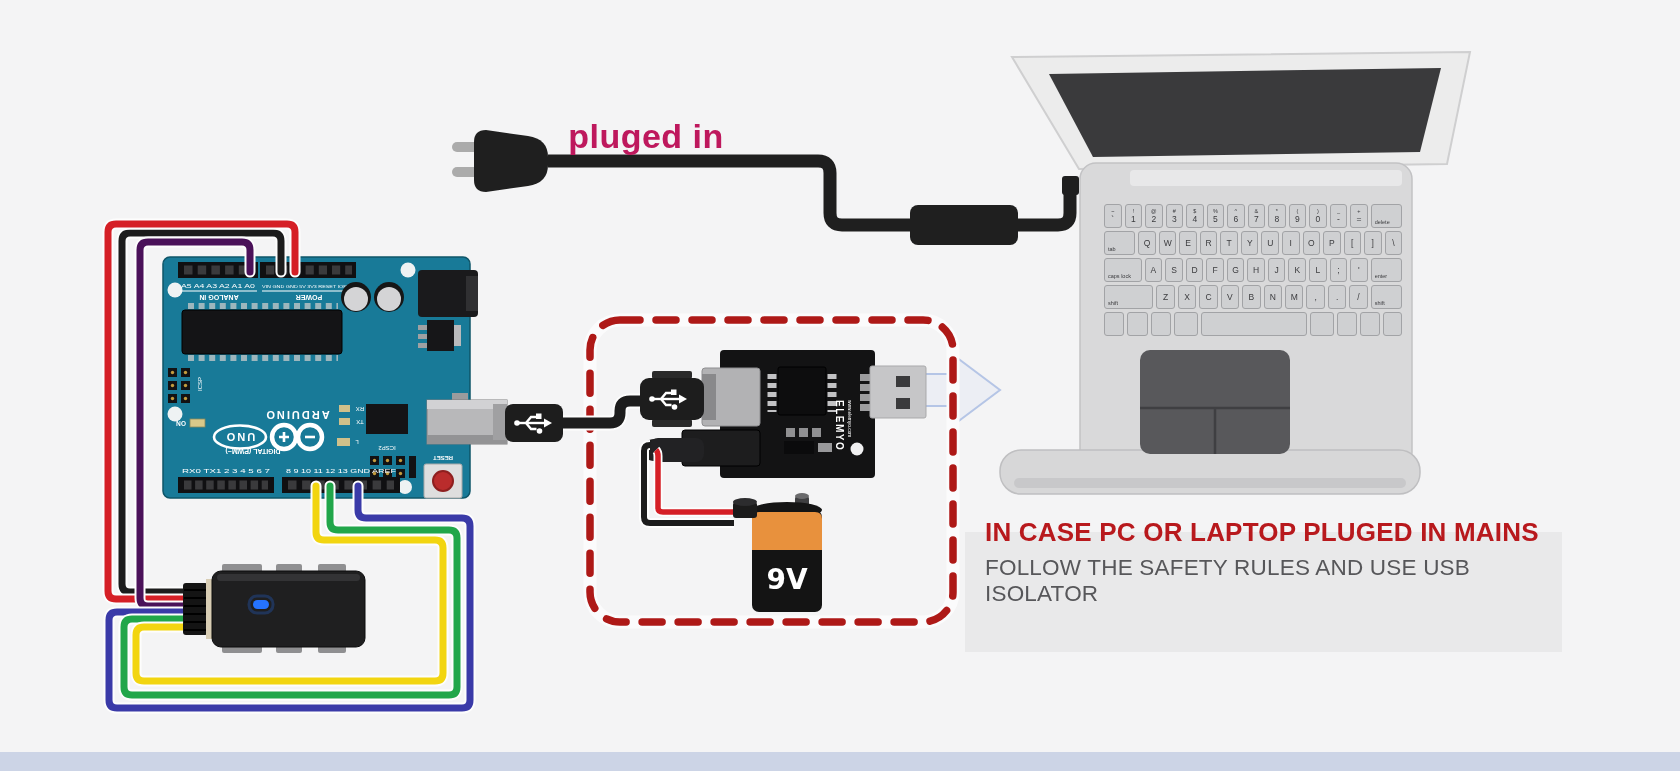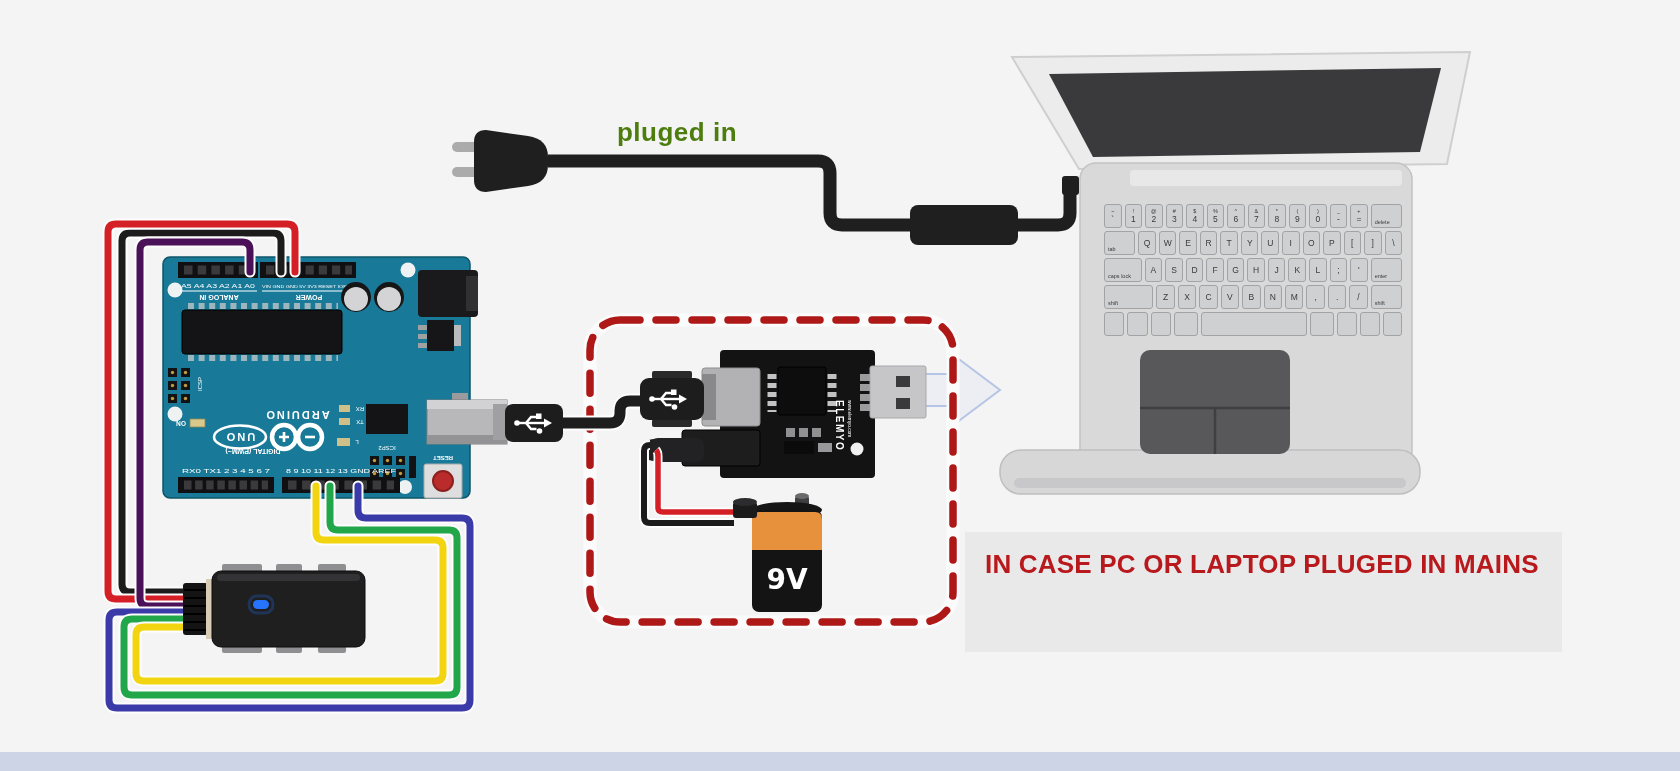--- a/index.html
+++ b/index.html
@@ -1,21 +1,21 @@
 <!DOCTYPE html>
 <html><head>
 <meta charset="utf-8">
 <style>
   html,body{margin:0;padding:0;background:#e0e0e0;}
   #stage{position:relative;width:1680px;height:771px;overflow:hidden;
          font-family:"Liberation Sans",sans-serif;}
   #scene{position:absolute;left:0;top:0;}
-  .plug-label{position:absolute;left:557px;top:117px;width:240px;text-align:center;
-              font-size:26px;font-weight:bold;color:#4d7c0f;letter-spacing:.5px;}
-  .infobox{position:absolute;left:965px;top:536px;width:597px;height:120px;
+  .plug-label{position:absolute;left:526px;top:117px;width:240px;text-align:center;
+              font-size:34px;font-weight:bold;color:#be185d;letter-spacing:.5px;}
+  .infobox{position:absolute;left:965px;top:504px;width:597px;height:120px;
            box-sizing:border-box;padding:13px 0 0 20px;}
   .info-line1{color:#b8191d;font-size:26px;font-weight:800;letter-spacing:.2px;
               font-family:"Liberation Sans",sans-serif;}
   .info-line2{color:#57575a;font-size:22.5px;margin-top:7px;letter-spacing:.2px;}
   .info-line3{color:#57575a;font-size:17px;margin-top:9px;}
   #kb{position:absolute;left:1104px;top:204px;width:298px;height:132px;
       display:flex;flex-direction:column;gap:3px;}
   .kb-row{display:flex;gap:3px;flex:1 1 0%;}
   .kb-key{background:#cfd0d2;border:1px solid #a2a3a6;border-radius:3px;
           display:flex;flex-direction:column;align-items:center;justify-content:center;
@@ -293,20 +293,21 @@
       <ellipse cx="745" cy="502" rx="12" ry="4" fill="#2c2c2e"></ellipse>
       <text x="787" y="589" font-size="28" font-weight="bold" fill="#ffffff" text-anchor="middle" font-family="DejaVu Sans, sans-serif">9V</text>
     </g>
   </g>
 </svg>
 
 <div class="plug-label">pluged in</div>
 
 <div class="infobox">
   <div class="info-line1">IN CASE PC OR LAPTOP PLUGED IN MAINS</div>
+  <div class="info-line2">FOLLOW THE SAFETY RULES AND USE USB ISOLATOR</div>
 </div>
 
 <div id="kb">
       <div class="kb-row">
         <div class="kb-key" style="flex: 1 1 0%;">
           <span class="sub">~</span>
           <span class="main">`</span>
         </div>
         <div class="kb-key" style="flex: 1 1 0%;">
           <span class="sub">!</span>

